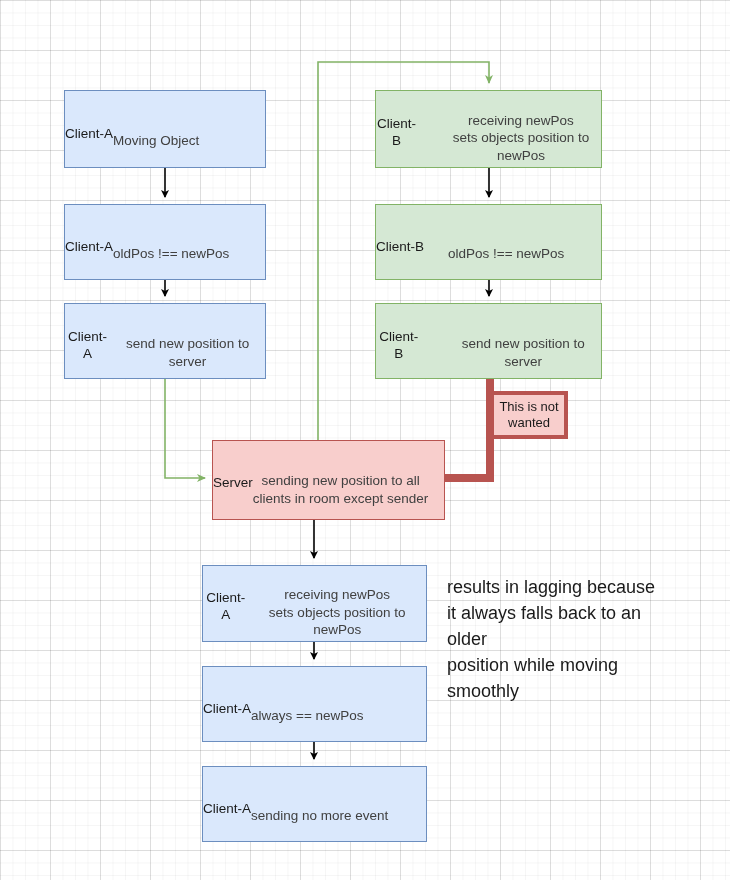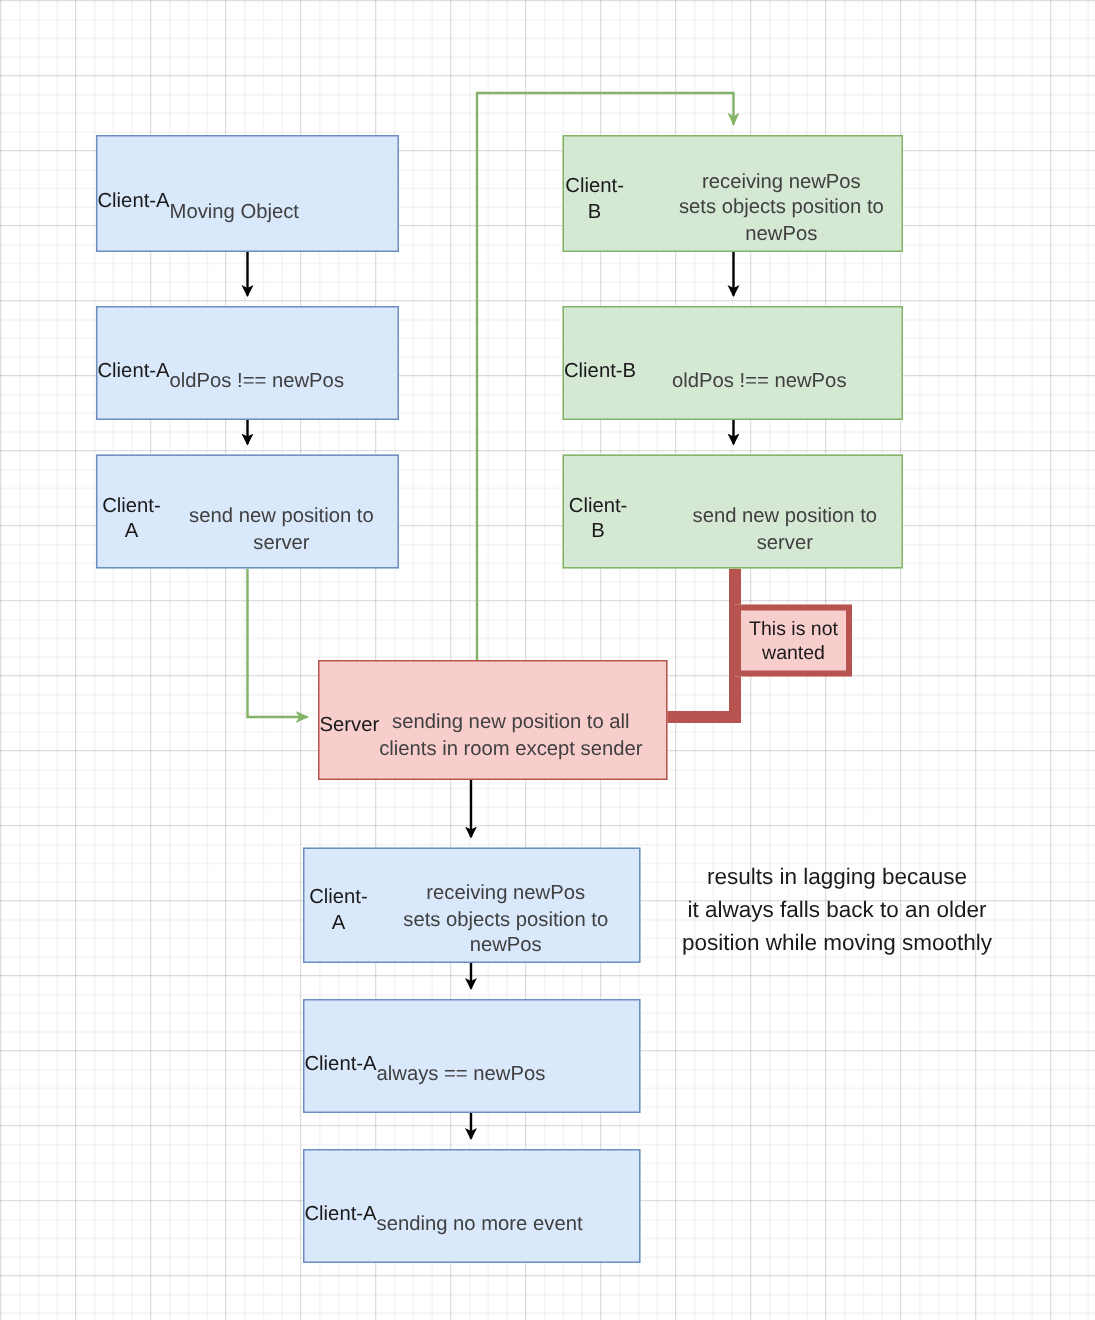--- a/index.html
+++ b/index.html
@@ -59,24 +59,24 @@
     justify-content: center;
     text-align: center;
     font-size: 13px;
     line-height: 1.2;
     color: #1a1a1a;
     white-space: pre-line;
     z-index: 5;
   }
   .note {
     position: absolute;
-    font-size: 15px;
+    font-size: 18px;
     line-height: 1.45;
     color: #1a1a1a;
-    text-align: center;
+    text-align: left;
     white-space: pre-line;
   }
   svg.edges {
     position: absolute;
     left: 0; top: 0;
     width: 730px;
     height: 880px;
     overflow: visible;
   }
 </style>
@@ -180,20 +180,20 @@
   <div class="node blue" style="left:202px; top:666px; width:225px; height:76px; padding-top:10px;">
     <div class="title">Client-A</div>
     <div class="body" style="margin-top:14px;">always == newPos</div>
   </div>
 
   <div class="node blue" style="left:202px; top:766px; width:225px; height:76px; padding-top:10px;">
     <div class="title">Client-A</div>
     <div class="body" style="margin-top:14px;">sending no more event</div>
   </div>
 
-  <div class="callout" style="left:490px; top:403px; width:78px; height:48px;">This is not
+  <div class="callout" style="left:490px; top:391px; width:78px; height:48px;">This is not
 wanted</div>
 
   <div class="note" style="left:447px; top:574px; width:222px;">results in lagging because
 it always falls back to an older
 position while moving smoothly</div>
 
 </div>
 
 </body></html>

